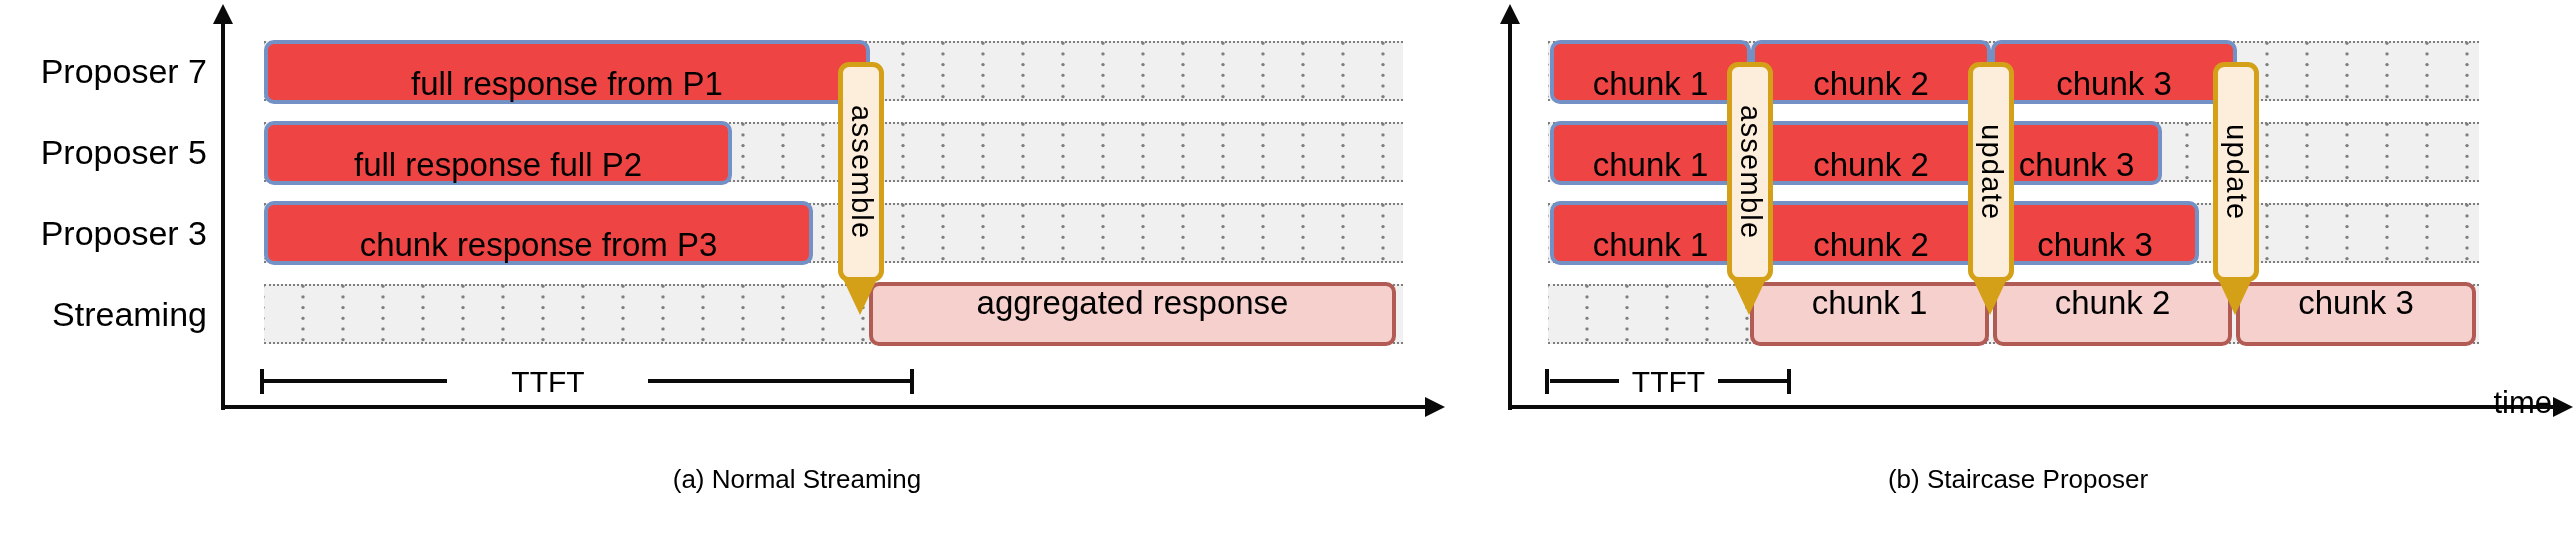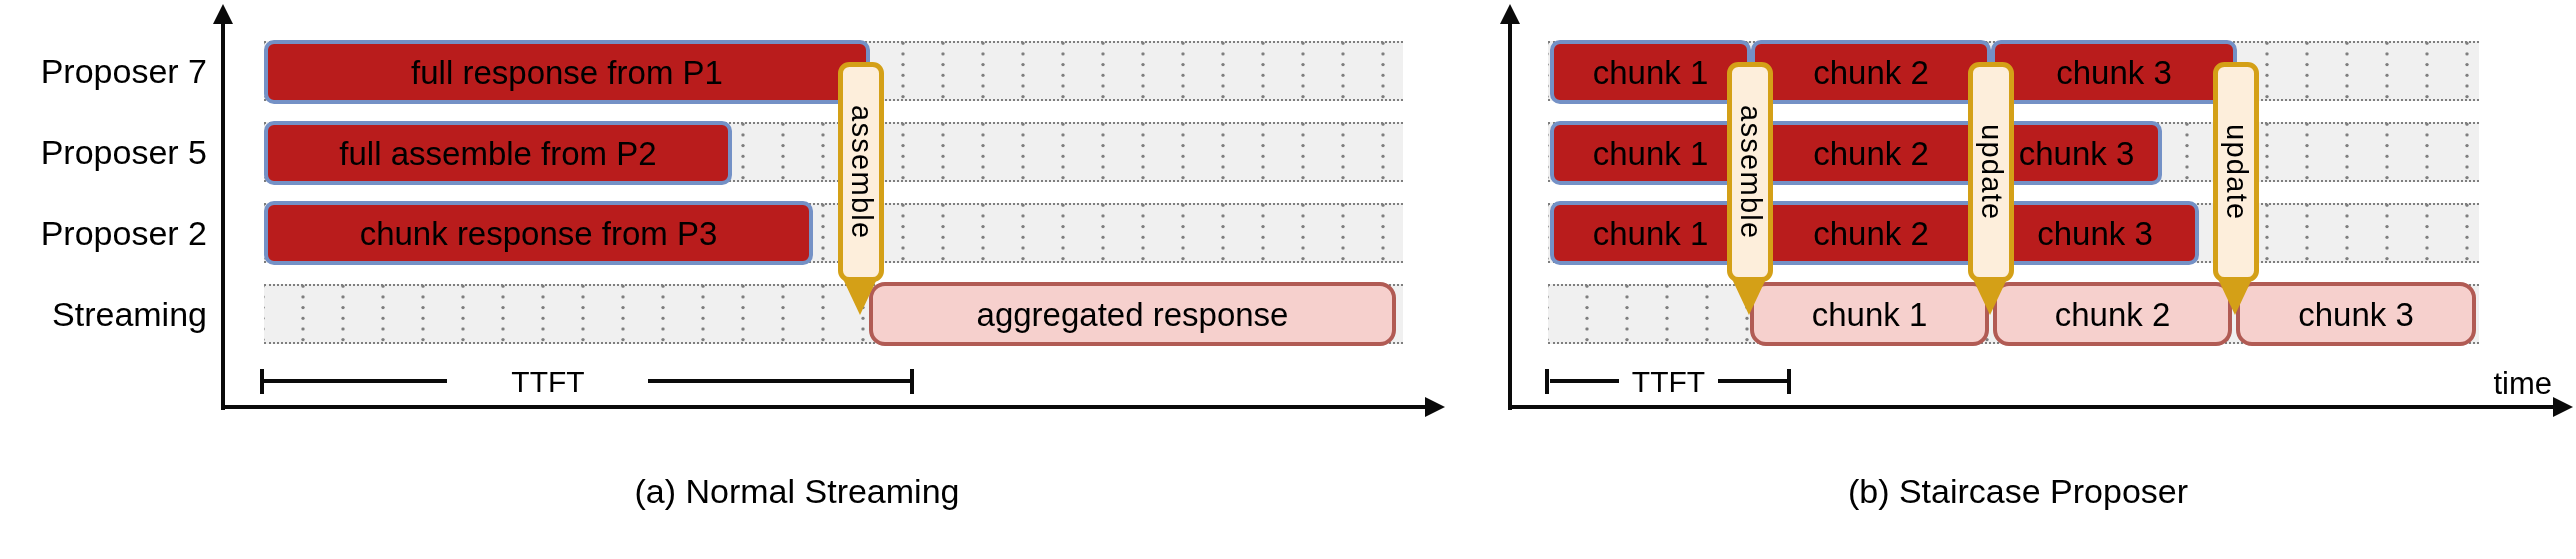--- a/index.html
+++ b/index.html
@@ -16,72 +16,72 @@
   .band{
     background-color:#f0f0f0;
     background-image:radial-gradient(circle,#7e7e7e 1.4px,transparent 1.9px);
     background-size:40px 10.7px;
     background-position:19px 5.6px;
     border-top:2.5px dotted #7e7e7e;
     border-bottom:2.5px dotted #7e7e7e;
   }
   
   .bluebox{
-    background:#b91c1c;border:4.4px solid #7491c6;border-radius:10px;
-    display:flex;align-items:center;justify-content:center;
+    background:#ef4444;border:4.4px solid #7491c6;border-radius:10px;
+    display:flex;align-items:flex-end;justify-content:center;
     font-size:33px;line-height:1;height:64px;z-index:2;
   }
   .redbox{
-    background:#f6d0cd;border:4.4px solid #b15b54;border-radius:16px;
-    display:flex;align-items:center;justify-content:center;
+    background:#f6d0cd;border:4.4px solid #b15b54;border-radius:10px;
+    display:flex;justify-content:center;
     font-size:33px;line-height:1;height:64px;z-index:2;
   }
   
   .opbar{
     background:#fdeedb;border:5px solid #d4a017;border-radius:11.3px;
     width:46px;height:220px;z-index:4;
     display:flex;align-items:center;justify-content:center;
   }
   .opbar .vtext{writing-mode:vertical-rl;font-size:29px;letter-spacing:1.3px;color:#000;}
   .oparrow{width:0;height:0;border-left:17.6px solid transparent;border-right:17.6px solid transparent;border-top:36px solid #d4a017;z-index:4;}
   
   .rowlabel{width:207px;text-align:right;font-size:34px;line-height:40px;}
-  .caption{width:628px;text-align:center;font-size:34px;line-height:38px;margin-top:12px;}
+  .caption{width:628px;text-align:center;font-size:26px;line-height:38px;}
   .ttft-seg{height:4.4px;background:#0a0a0a;}
   .ttft-tick{width:4.4px;height:25px;background:#0a0a0a;}
   .ttft-label{text-align:center;font-size:30px;line-height:33px;}
   .timelabel{width:220px;text-align:right;font-size:31px;line-height:34px;}
 </style>
 </head>
 <body>
 
 <div id="canvas">
 
   <div>
 
     <div class="abs rowlabel" style="left:0;top:51px">Proposer 7</div>
     <div class="abs rowlabel" style="left:0;top:132px">Proposer 5</div>
-    <div class="abs rowlabel" style="left:0;top:213px">Proposer 2</div>
+    <div class="abs rowlabel" style="left:0;top:213px">Proposer 3</div>
     <div class="abs rowlabel" style="left:0;top:294px">Streaming</div>
 
     <div class="abs band" style="left:264px;top:41px;width:1139px;height:60px"></div>
     <div class="abs band" style="left:264px;top:122px;width:1139px;height:60px"></div>
     <div class="abs band" style="left:264px;top:203px;width:1139px;height:60px"></div>
     <div class="abs band" style="left:264px;top:284px;width:1139px;height:60px"></div>
 
     <div class="abs axis" style="left:221px;top:21.3px;width:4.4px;height:389px"></div>
     <div class="abs arrow-up" style="left:213px;top:3.8px"></div>
     <div class="abs axis" style="left:221px;top:405px;width:1208px;height:4.4px"></div>
     <div class="abs arrow-right" style="left:1425px;top:397px"></div>
 
     <div class="abs bluebox" style="left:264px;top:40px;width:606px">
       <span>full response from P1</span>
     </div>
     <div class="abs bluebox" style="left:264px;top:121px;width:468px">
-      <span>full assemble from P2</span>
+      <span>full response full P2</span>
     </div>
     <div class="abs bluebox" style="left:264px;top:201px;width:549px">
       <span>chunk response from P3</span>
     </div>
 
     <div class="abs opbar" style="left:838px;top:62px">
       <span class="vtext">assemble</span>
     </div>
     <div class="abs oparrow" style="left:843px;top:279px"></div>
 
@@ -164,19 +164,19 @@
     <div class="abs redbox" style="left:2236px;top:282px;width:240px">
       <span>chunk 3</span>
     </div>
 
     <div class="abs ttft-tick" style="left:1545px;top:369px"></div>
     <div class="abs ttft-seg" style="left:1550px;top:379px;width:69px"></div>
     <div class="abs ttft-label" style="left:1619px;top:365px;width:99px">TTFT</div>
     <div class="abs ttft-seg" style="left:1718px;top:379px;width:69px"></div>
     <div class="abs ttft-tick" style="left:1787px;top:369px"></div>
 
-    <div class="abs timelabel" style="left:2332px;top:367px">time</div>
+    <div class="abs timelabel" style="left:2332px;top:386px">time</div>
 
     <div class="abs caption" style="left:1704px;top:460px">(b) Staircase Proposer</div>
   </div>
 
 </div>
 
 
 </body></html>

